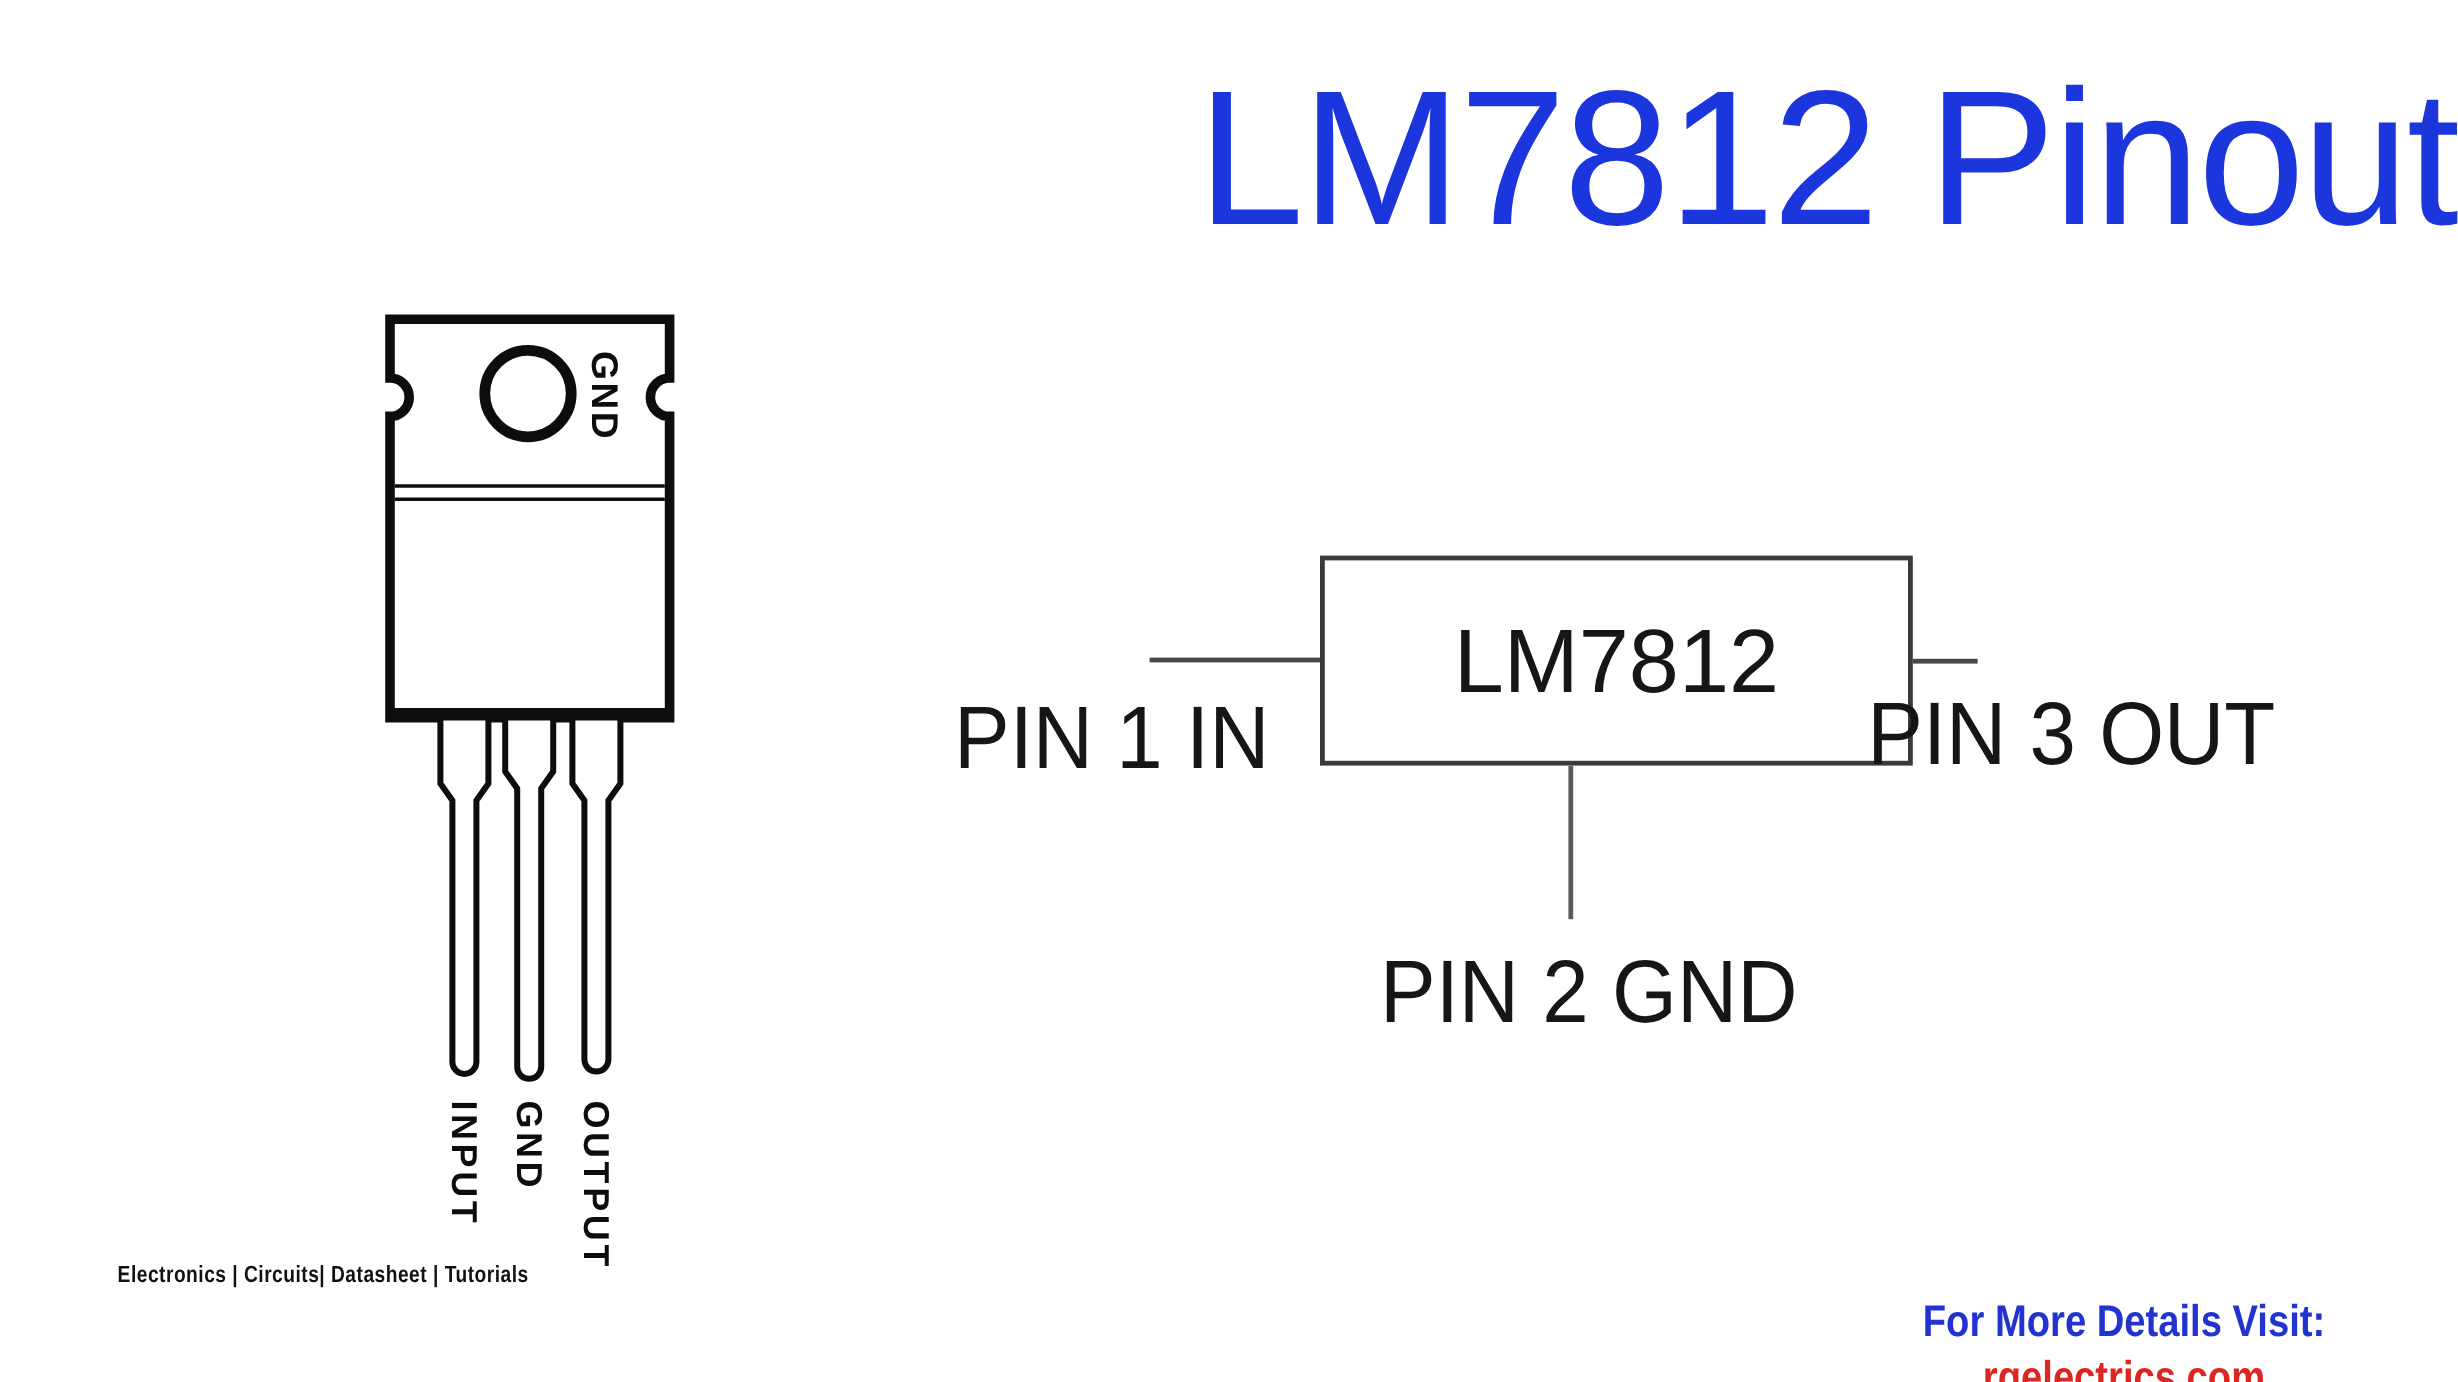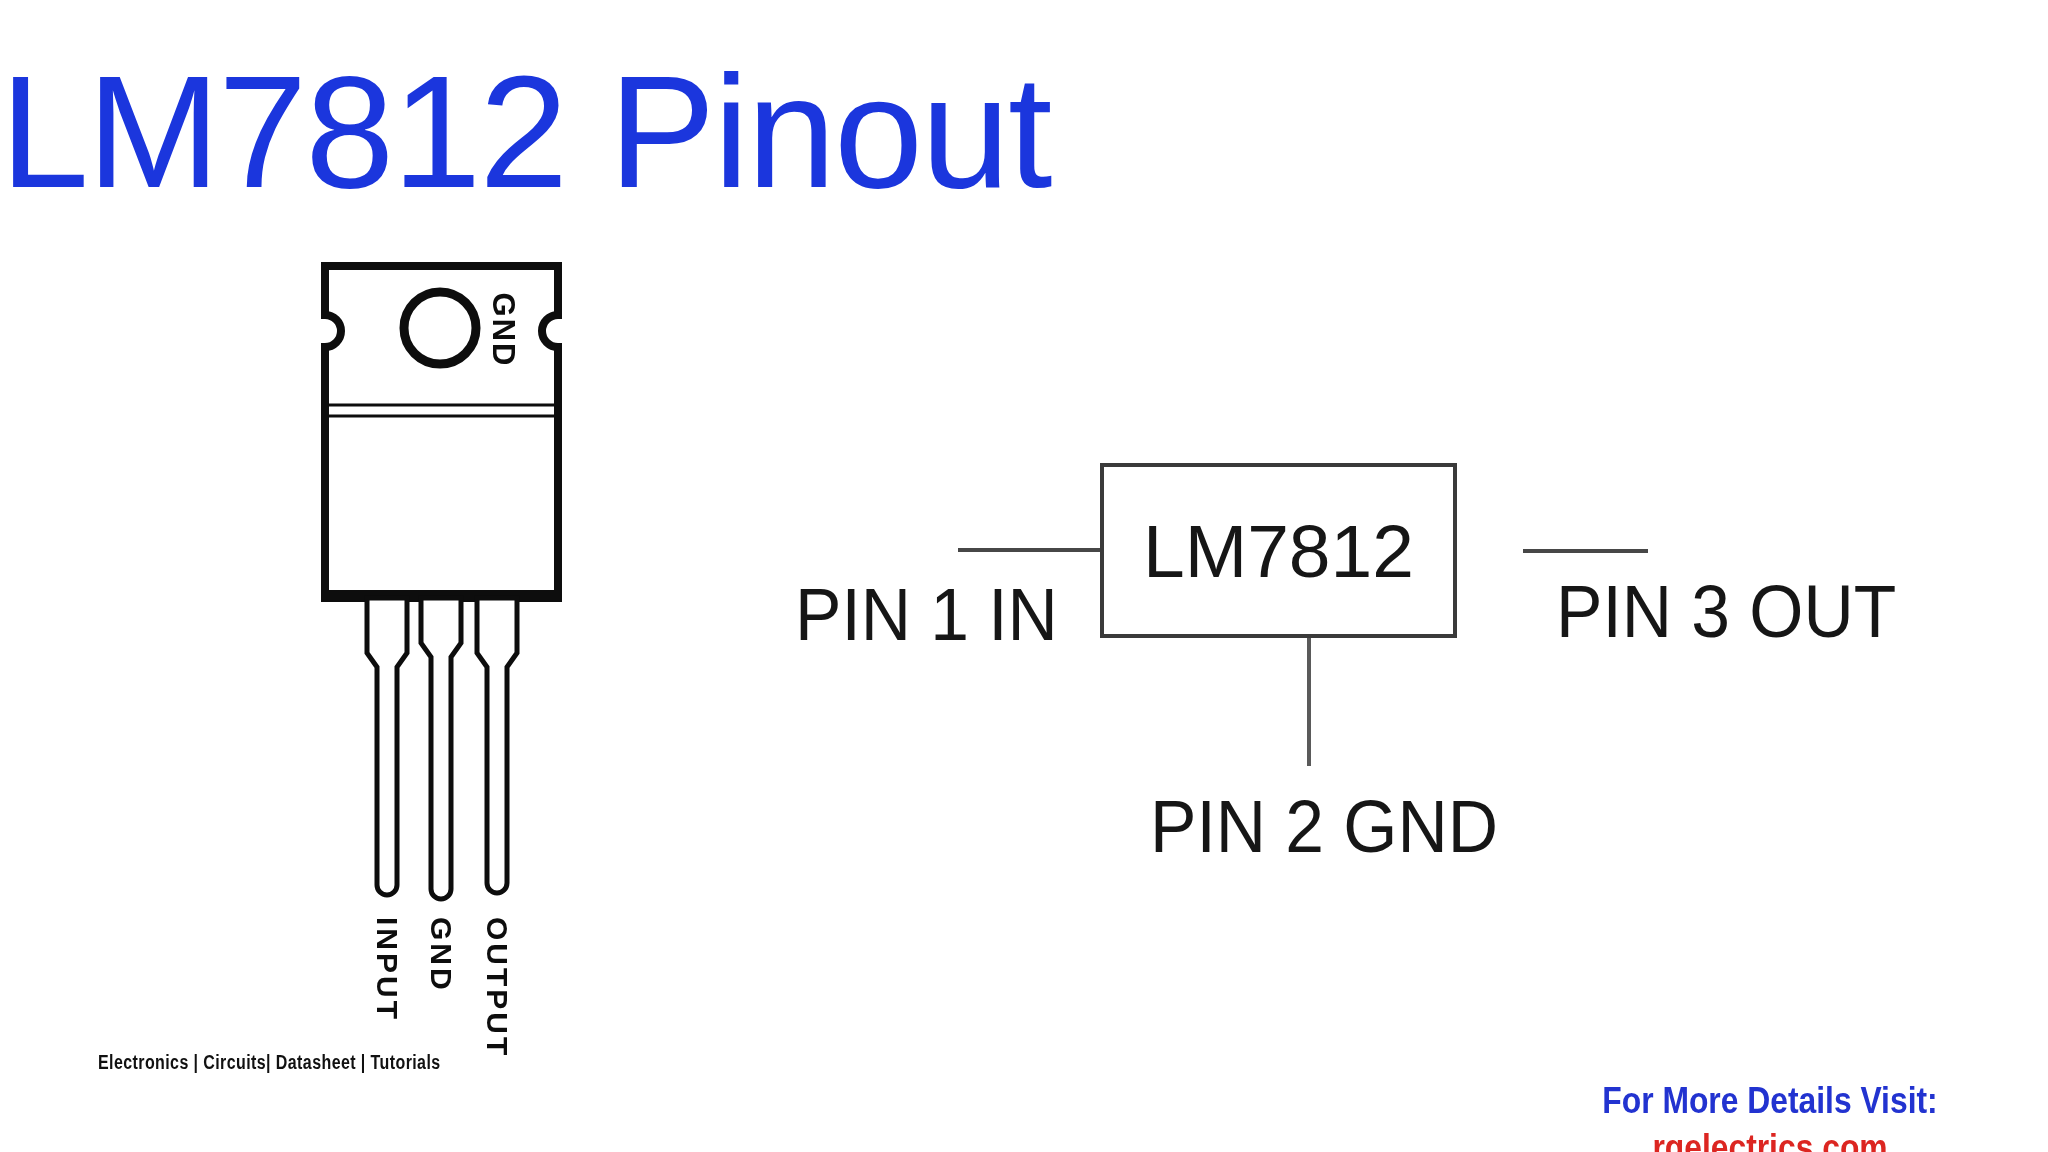--- a/index.html
+++ b/index.html
@@ -10,21 +10,21 @@
     background: #ffffff;
     overflow: hidden;
     font-family: "Liberation Sans", sans-serif;
   }
 
   
   .title {
     position: absolute;
     left: 0; right: 0; top: 36px;
     margin: 0;
-    text-align: left;
+    text-align: right;
     font-size: 160px;
     font-weight: 500;
     letter-spacing: -2px;
     line-height: 1.2;
   }
 
   
   .to220 {
     position: absolute;
     left: 300px;
@@ -33,21 +33,21 @@
   .to220 text {
     font-family: "Liberation Sans", sans-serif;
     font-weight: bold;
     fill: #0d0d0d;
   }
 
   
   .schem-box {
     position: absolute;
     left: 1100px; top: 463px;
-    width: 357px; height: 175px;
+    width: 494px; height: 175px;
     box-sizing: border-box;
     border: 4px solid #3a3a3a;
     background: #ffffff;
     display: flex;
     align-items: center;
     justify-content: center;
   }
   .schem-box span {
     font-size: 75px;
     color: #161616;

